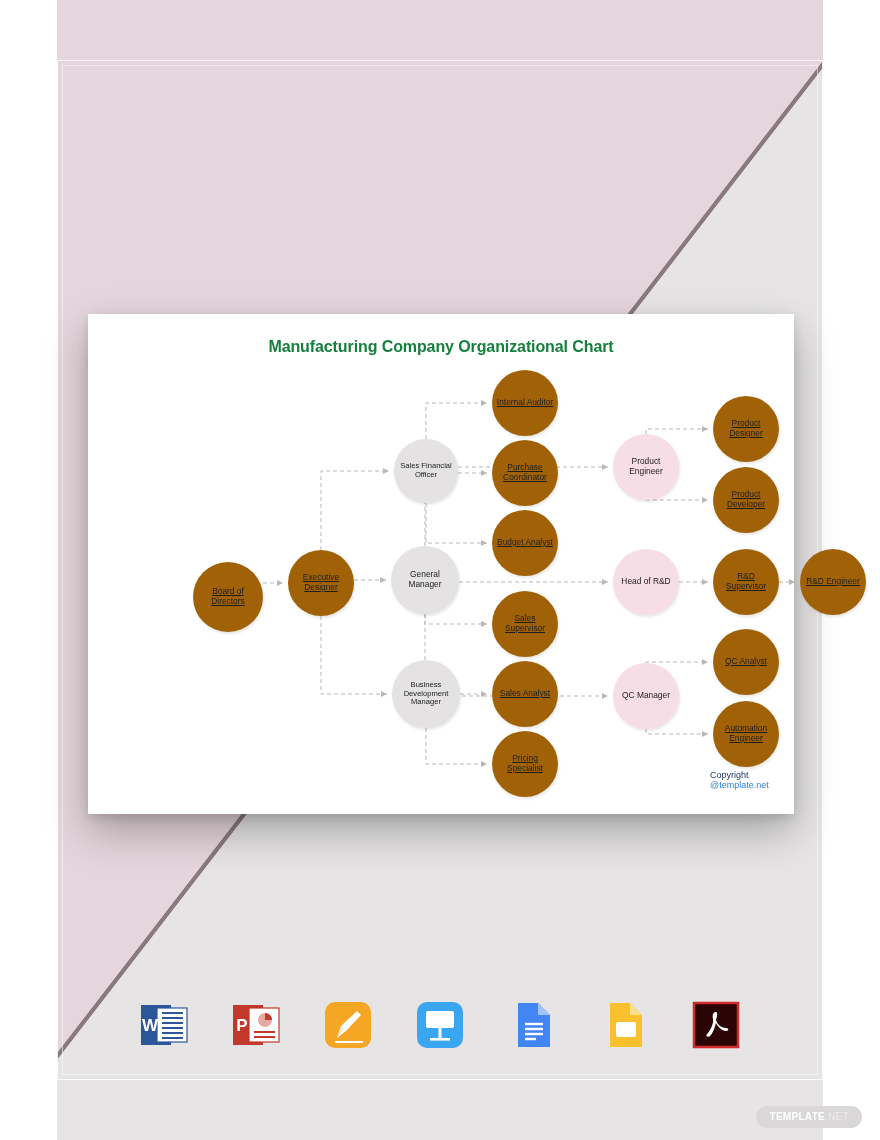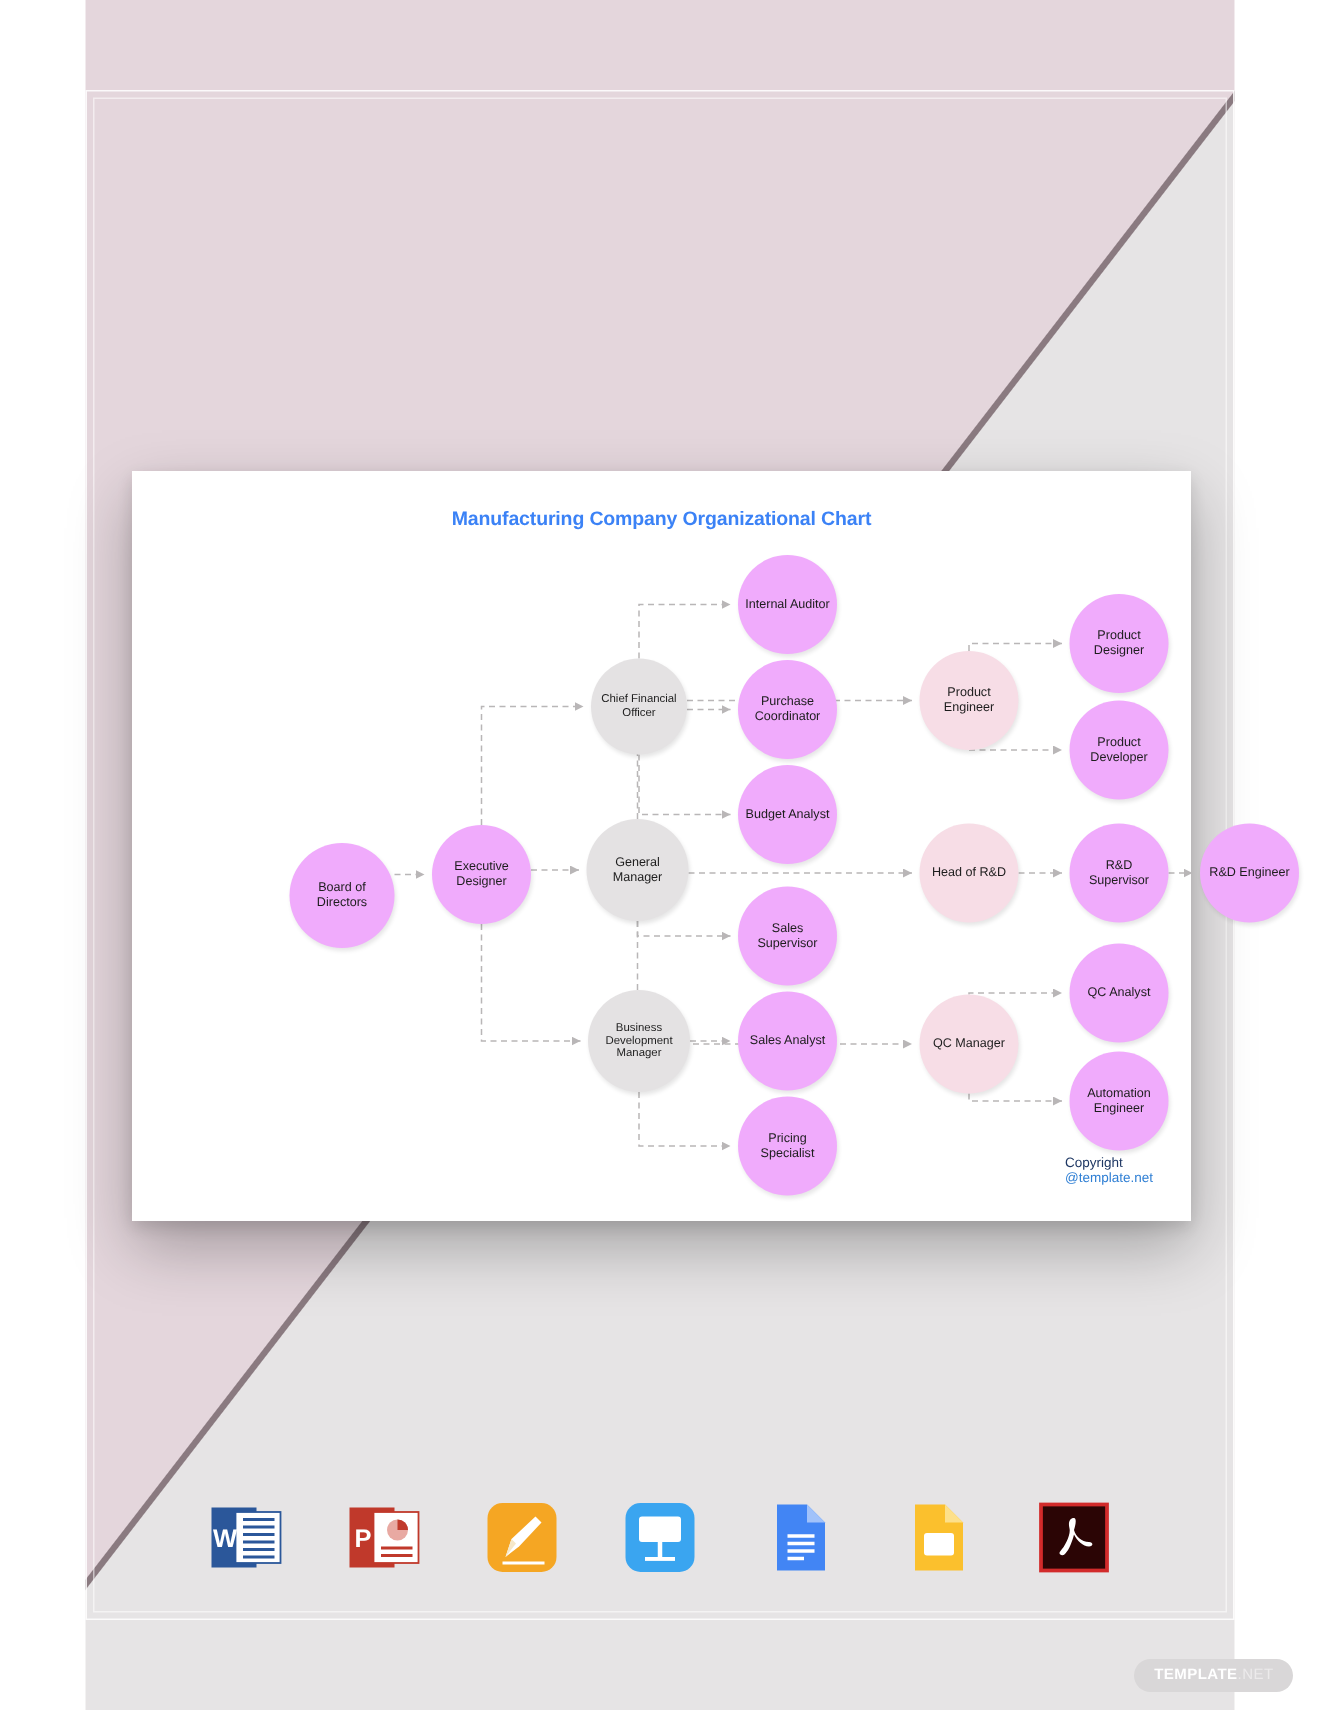--- a/index.html
+++ b/index.html
@@ -37,37 +37,37 @@
   }
 
   
   .doc-card{
     position:absolute;left:88px;top:314px;width:706px;height:500px;
     background:#ffffff;
     box-shadow:0 18px 40px rgba(0,0,0,0.28), 0 4px 10px rgba(0,0,0,0.12);
   }
   .doc-title{
     position:absolute;left:0;top:24px;width:706px;text-align:center;
-    font-size:13px;font-weight:bold;color:#3b82f6;letter-spacing:-0.1px;
+    font-size:16px;font-weight:bold;color:#15803d;letter-spacing:-0.1px;
   }
 
   
   .chart-area{position:absolute;left:0;top:0;width:706px;height:500px;}
   svg.links{position:absolute;left:0;top:0;width:706px;height:500px;}
 
   .node{
     position:absolute;border-radius:50%;
     display:flex;align-items:center;justify-content:center;
     text-align:center;line-height:1.18;
     color:#1d1d1d;
     box-shadow:1px 2px 3px rgba(0,0,0,0.10);
     box-sizing:border-box;
   }
   .node span{display:block;padding:0 3px;}
-  .n-pink{background:#f0abfc;}
+  .n-pink{background:#a16207;text-decoration:underline;}
   .n-pink-d{background:#f7dde6;}
   .n-gray{background:#e4e2e3;}
 
   .copyright{
     position:absolute;font-size:9px;color:#1f3864;
   }
   .copyright .at{color:#2f7fd4;}
 
   
   .icons-row{
@@ -131,21 +131,21 @@
           </g>
       </svg>
       <div id="node-layer">
           <div class="node n-pink" style="left: 105px; top: 248px; width: 70px; height: 70px; font-size: 8.4px;">
             <span>Board of Directors</span>
           </div>
           <div class="node n-pink" style="left: 200px; top: 236px; width: 66px; height: 66px; font-size: 8.4px;">
             <span>Executive Designer</span>
           </div>
           <div class="node n-gray" style="left: 306px; top: 125px; width: 64px; height: 64px; font-size: 7.6px;">
-            <span>Chief Financial Officer</span>
+            <span>Sales Financial Officer</span>
           </div>
           <div class="node n-gray" style="left: 303px; top: 232px; width: 68px; height: 68px; font-size: 8.4px;">
             <span>General Manager</span>
           </div>
           <div class="node n-gray" style="left: 304px; top: 346px; width: 68px; height: 68px; font-size: 7.6px;">
             <span>Business Development Manager</span>
           </div>
           <div class="node n-pink" style="left: 404px; top: 56px; width: 66px; height: 66px; font-size: 8.4px;">
             <span>Internal Auditor</span>
           </div>

